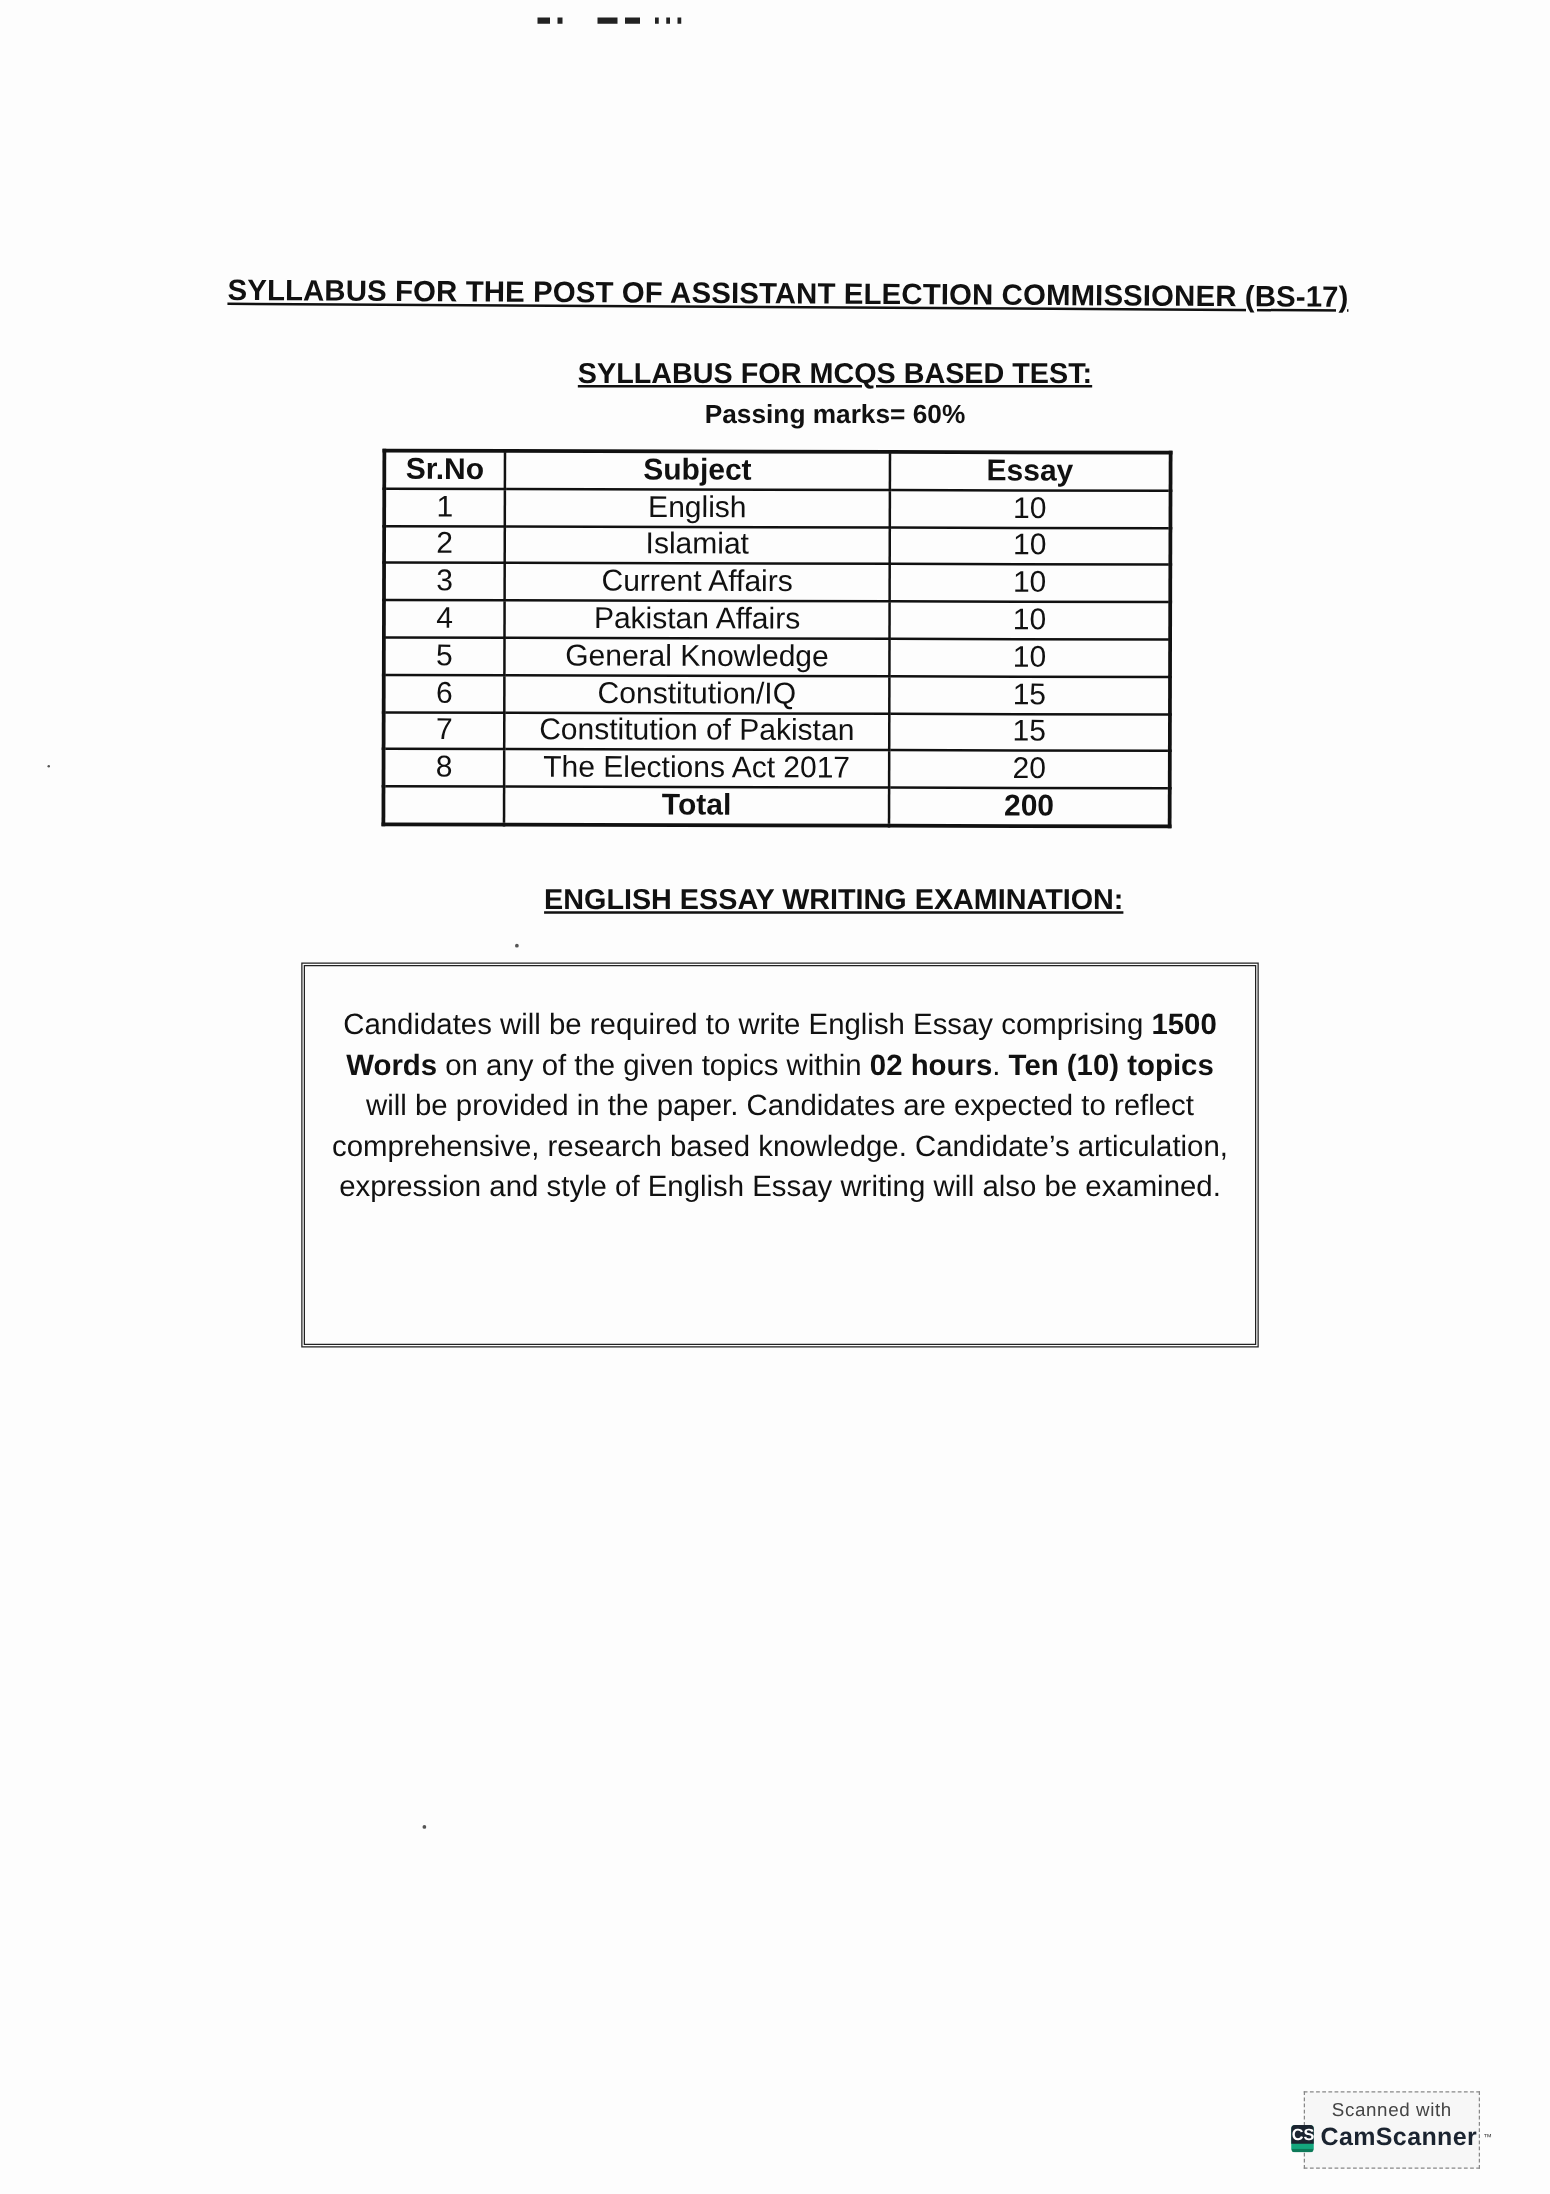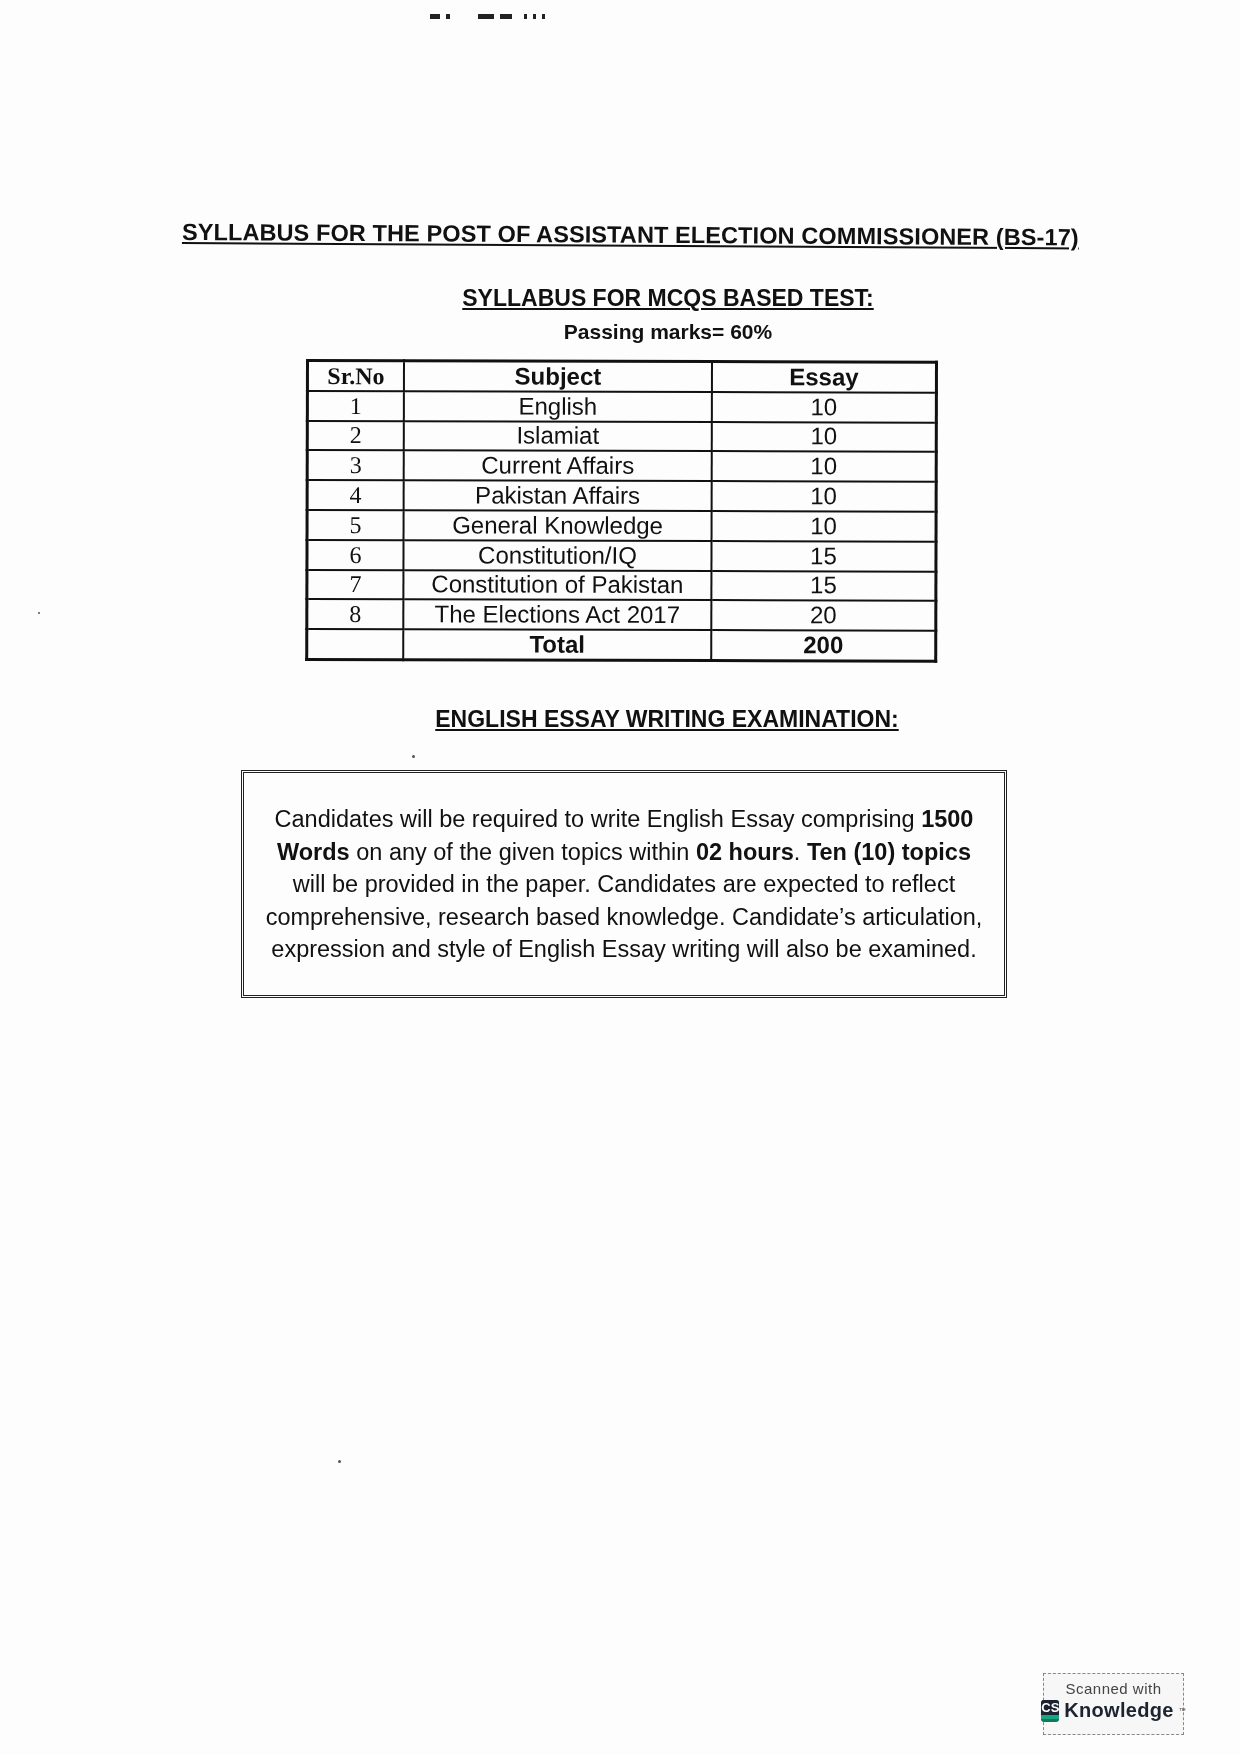--- a/index.html
+++ b/index.html
@@ -26,26 +26,26 @@
     .essay-title { top: 706px; width: 1334px; }
     table.marks {
       position: absolute; top: 359px; left: 306px; width: 632px;
       border-collapse: collapse; font-size: 24px;
       transform: rotate(0.15deg); transform-origin: left top;
     }
     table.marks th, table.marks td {
       border: 2.5px solid #111; text-align: center; height: 27.8px; padding: 0; line-height: 26px;
     }
     table.marks th { font-weight: bold; }
-    table.marks td.c1, table.marks th.c1 { width: 94px; font-family: Liberation Serif, serif; }
+    table.marks td.c1, table.marks th.c1 { width: 94px; }
     table.marks td.c2, table.marks th.c2 { width: 306px; }
     table.marks tr.total td { font-weight: bold; }
     table.marks { border: 3px solid #111; }
     .essay-box {
-      position: absolute; top: 770px; left: 241px; width: 766px; height: 228px;
+      position: absolute; top: 770px; left: 241px; width: 766px; height: 308px;
       border: 3px double #222; box-sizing: border-box;
       padding: 30px 20px 0 20px; text-align: center;
       font-size: 23.5px; line-height: 32.5px;
     }
     .essay-box b { font-weight: bold; }
     .cs-badge {
       position: absolute; top: 1673px; left: 1043px; width: 141px; height: 62px;
       border: 1.5px dashed #888; box-sizing: border-box; background: #f7f7f7;
       text-align: center;
     }
@@ -145,16 +145,16 @@
 <div class="speck" style="top:755px;left:412px;width:3px;height:3px;"></div>
 <div class="speck" style="top:1460px;left:338px;width:3px;height:3px;"></div>
 <div class="speck" style="top:612px;left:38px;width:2px;height:2px;"></div>
 
 <div class="cs-badge">
   <div class="cs-scanned">Scanned with</div>
   <div class="cs-row">
     <div class="cs-logo">
         <span>CS</span>
       </div>
-    <span class="cs-name">Knowledge</span>
+    <span class="cs-name">CamScanner</span>
       <span class="cs-tm">™</span>
   </div>
 </div>
 
 </body></html>

